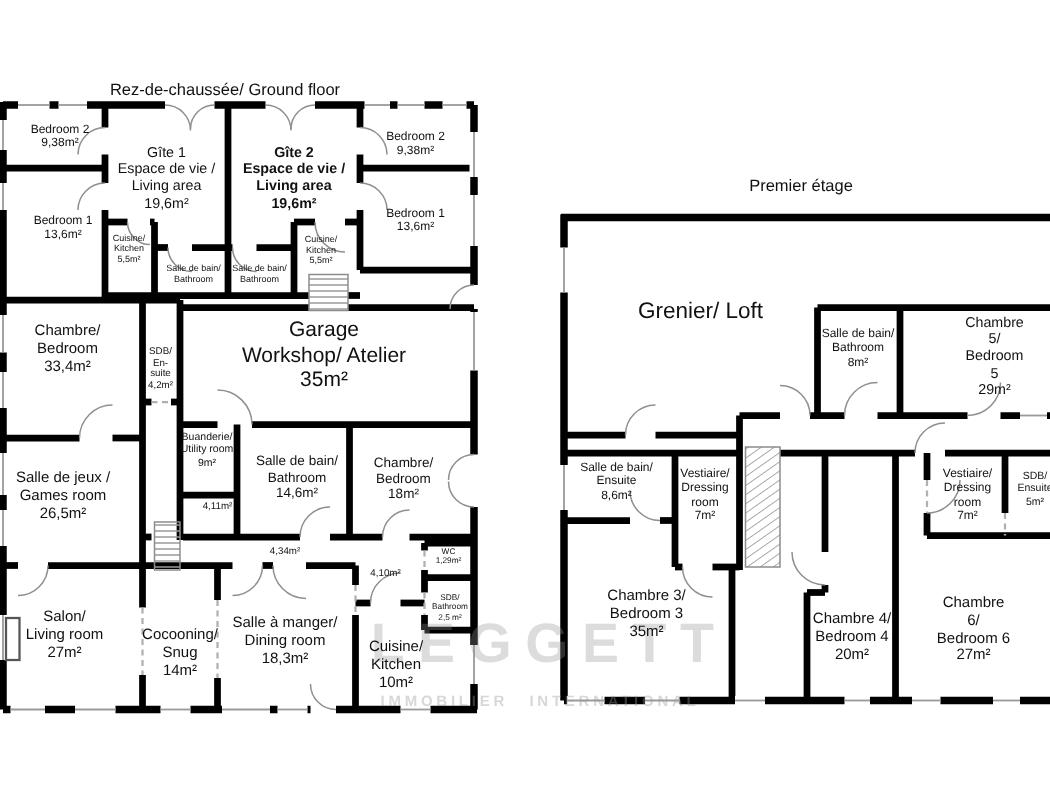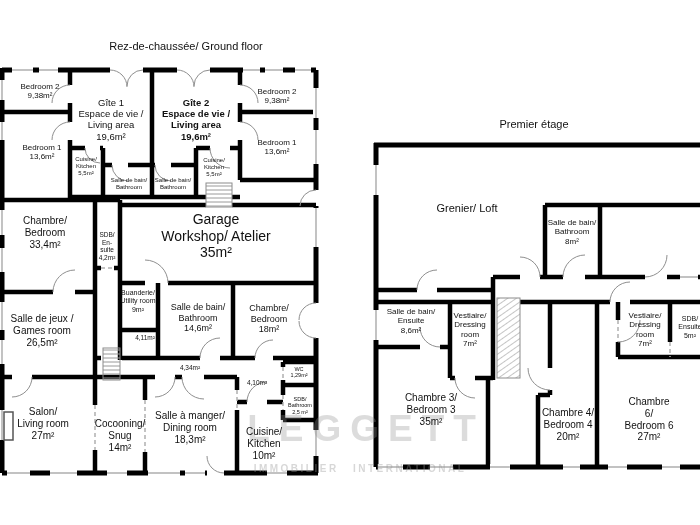--- a/index.html
+++ b/index.html
@@ -265,21 +265,21 @@
     <rect x="497" y="298" width="23" height="80" fill="url(#hatch)" stroke="#8c8c8c" stroke-width="1"></rect>
   </g>
   <g>
     <rect x="4" y="412" width="9" height="28" fill="#fff" stroke="#555" stroke-width="1.5"></rect>
   </g>
 </svg>
 
   <div class="wm wm-brand" style="left:360px;top:429px;">LEGGETT</div>
   <div class="wm wm-tag" style="left:360px;top:468px;">IMMOBILIER INTERNATIONAL</div>
 
-  <div class="plan-title" style="left:150px;top:46px;margin-left:36px;">Rez-de-chaussée/ Ground floor</div>
+  <div class="plan-title" style="left:150px;top:60px;">Rez-de-chaussée/ Ground floor</div>
   <div class="plan-title" style="left:534px;top:124px;">Premier étage</div>
 
   <div class="plan-label" style="left:40px;top:91px;font-size:8px;">Bedroom 2
 9,38m²</div>
   <div class="plan-label" style="left:42px;top:152px;font-size:8px;">Bedroom 1
 13,6m²</div>
   <div class="plan-label" style="left:111px;top:119px;font-size:9.5px;">Gîte 1
 Espace de vie /
 Living area
 19,6m²</div>
@@ -337,24 +337,26 @@
   <div class="plan-label" style="left:120px;top:436px;font-size:10px;">Cocooning/
 Snug
 14m²</div>
   <div class="plan-label" style="left:190px;top:428px;font-size:10px;">Salle à manger/
 Dining room
 18,3m²</div>
   <div class="plan-label" style="left:264px;top:444px;font-size:10px;">Cuisine/
 Kitchen
 10m²</div>
 
-  <div class="plan-label" style="left:467px;top:208px;font-size:11px;">Grenier/ Loft</div>
+  <div class="plan-label" style="left:467px;top:208px;font-size:15px;">Grenier/ Loft</div>
   <div class="plan-label" style="left:572px;top:232px;font-size:8px;">Salle de bain/
 Bathroom
 8m²</div>
+  <div class="plan-label" style="left:663px;top:238px;font-size:9.5px;">Chambre 5/ Bedroom 5
+29m²</div>
   <div class="plan-label" style="left:411px;top:321px;font-size:8px;">Salle de bain/
 Ensuite
 8,6m²</div>
   <div class="plan-label" style="left:470px;top:330px;font-size:8px;">Vestiaire/
 Dressing
 room
 7m²</div>
   <div class="plan-label" style="left:431px;top:410px;font-size:10px;">Chambre 3/
 Bedroom 3
 35m²</div>

